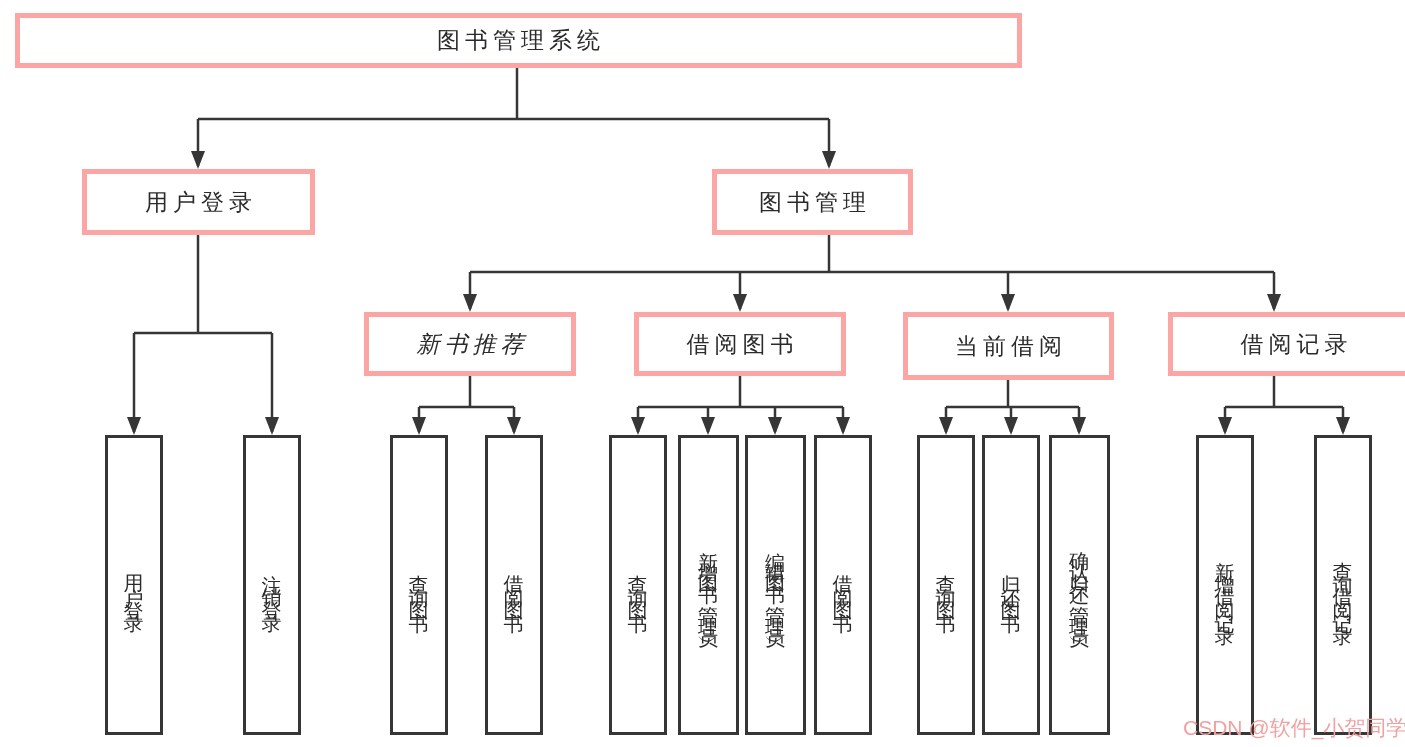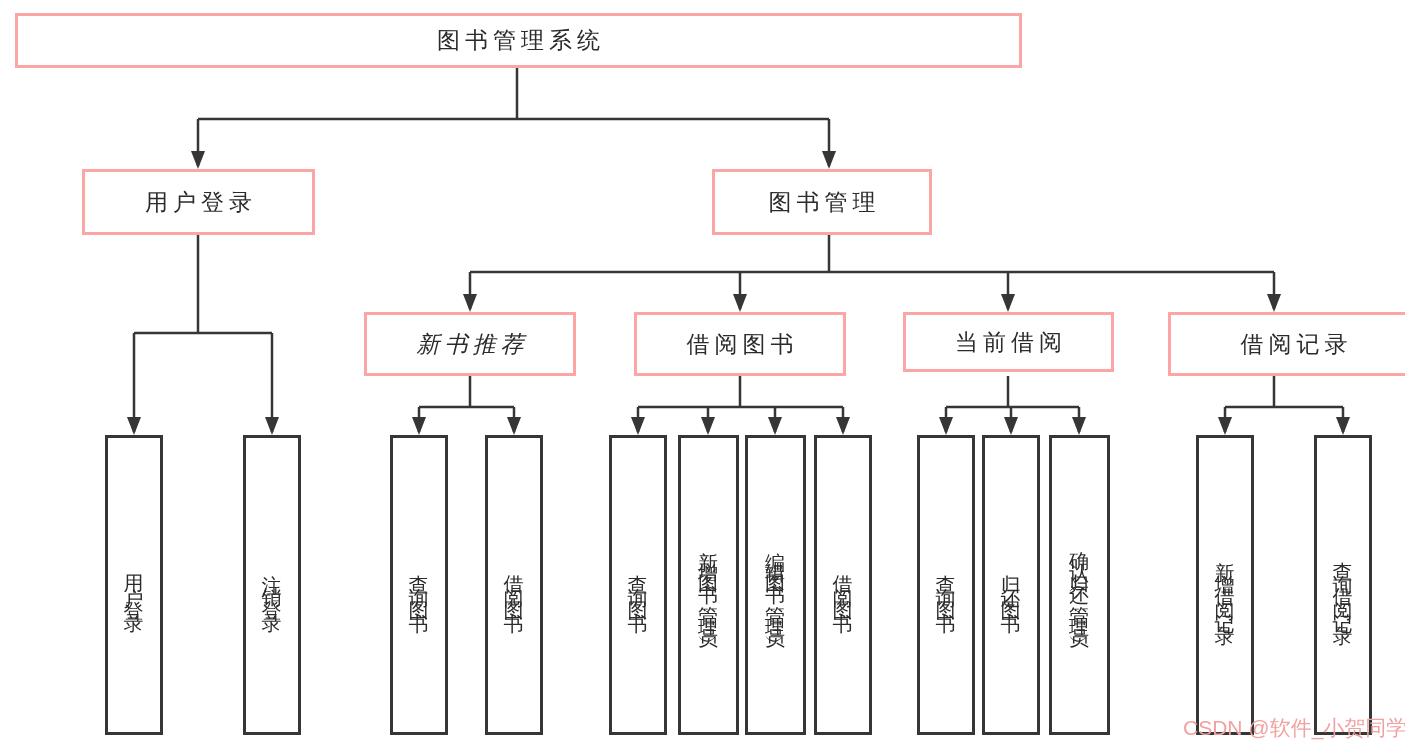--- a/index.html
+++ b/index.html
@@ -18,21 +18,21 @@
   .connectors {
     position: absolute;
     left: 0;
     top: 0;
     z-index: 0;
   }
   .hbox {
     position: absolute;
     box-sizing: border-box;
     background: #ffffff;
-    border: 3px solid #fca5a5;
+    border: 5px solid #fca5a5;
     display: flex;
     align-items: center;
     justify-content: center;
     font-size: 23px;
     letter-spacing: 5px;
     text-indent: 5px;
     color: #2b2b2b;
     z-index: 1;
     white-space: nowrap;
   }
@@ -138,25 +138,25 @@
       <polygon points="1004,417 1018,417 1011,435"></polygon>
       <polygon points="1072,417 1086,417 1079,435"></polygon>
       <polygon points="1218,417 1232,417 1225,435"></polygon>
       <polygon points="1336,417 1350,417 1343,435"></polygon>
     </g>
   </svg>
 
   <div class="hbox" style="left:15px; top:13px; width:1007px; height:55px;">图书管理系统</div>
 
   <div class="hbox" style="left:82px; top:169px; width:233px; height:66px;">用户登录</div>
-  <div class="hbox" style="left:712px; top:169px; width:220px; height:66px;">图书管理</div>
+  <div class="hbox" style="left:712px; top:169px; width:201px; height:66px;">图书管理</div>
 
   <div class="hbox" style="left:364px; top:312px; width:212px; height:64px;font-style:italic;">新书推荐</div>
   <div class="hbox" style="left:634px; top:312px; width:212px; height:64px;">借阅图书</div>
-  <div class="hbox" style="left:903px; top:312px; width:211px; height:60px;">当前借阅</div>
+  <div class="hbox" style="left:903px; top:312px; width:211px; height:68px;">当前借阅</div>
   <div class="hbox" style="left:1168px; top:312px; width:252px; height:64px;">借阅记录</div>
 
   <div class="vbox" style="left:105px; top:435px; width:58px; height:300px;">
     <span>用户登录</span>
   </div>
   <div class="vbox" style="left:243px; top:435px; width:58px; height:300px;">
     <span>注销登录</span>
   </div>
 
   <div class="vbox" style="left:390px; top:435px; width:58px; height:300px;">

